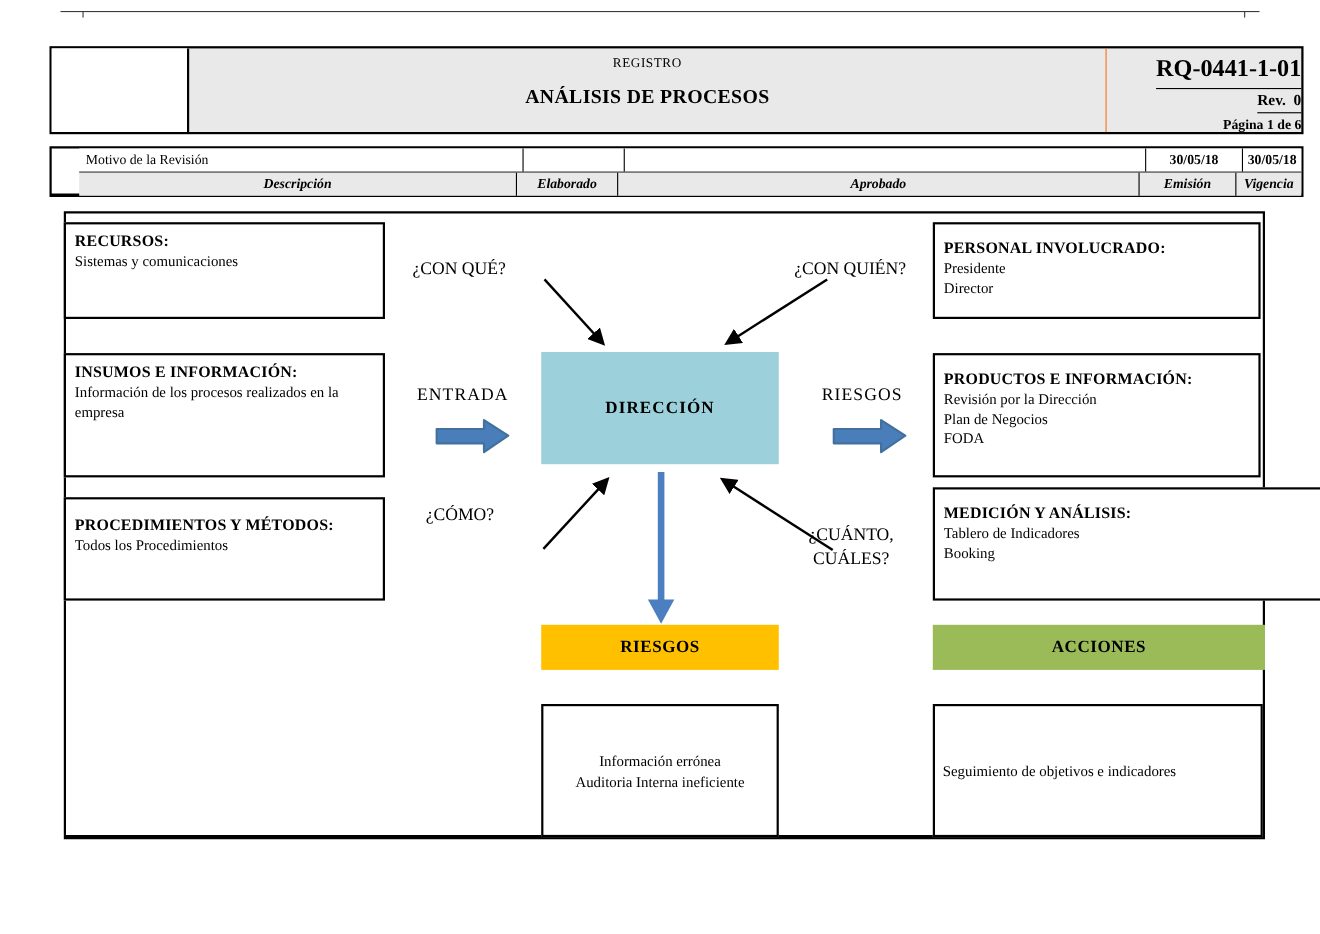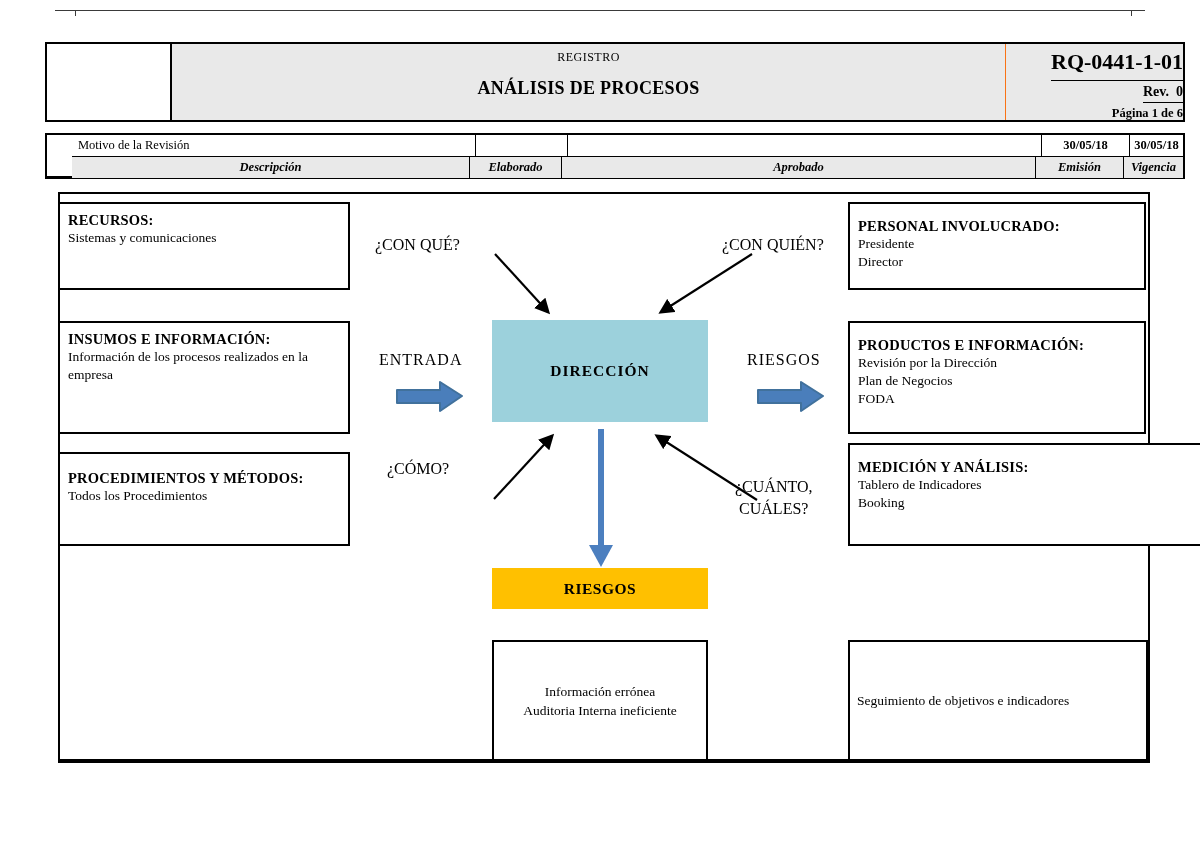--- a/index.html
+++ b/index.html
@@ -143,20 +143,21 @@
     <div class="bl">Director</div>
   </div>
   <div class="abs wbox box-medicion">
     <div class="bt">MEDICIÓN Y ANÁLISIS:</div>
     <div class="bl">Tablero de Indicadores</div>
     <div class="bl">Booking</div>
   </div>
 
   <div class="abs direccion">DIRECCIÓN</div>
   <div class="abs bar bar-riesgos">RIESGOS</div>
+  <div class="abs bar bar-acciones">ACCIONES</div>
 
   <div class="abs box-acciones-detail">
     <span>Seguimiento de objetivos e indicadores</span>
   </div>
   <div class="abs box-riesgos-detail">
     <div>Información errónea</div>
     <div>Auditoria Interna ineficiente</div>
   </div>
 
   <div class="abs lbl lbl-con-que">¿CON QUÉ?</div>

